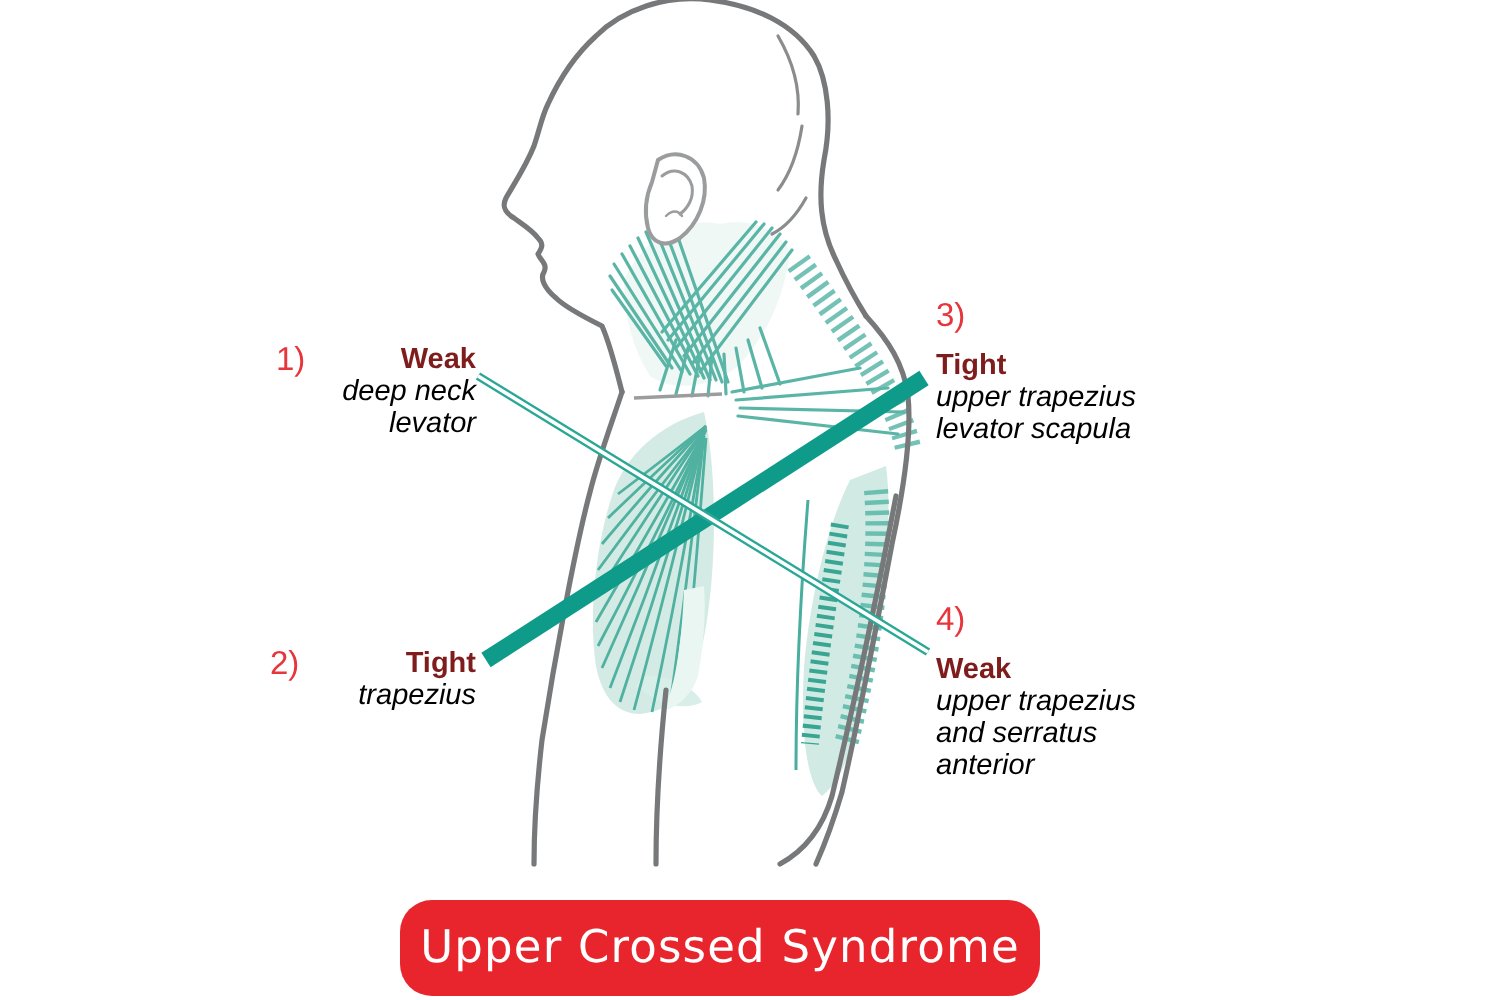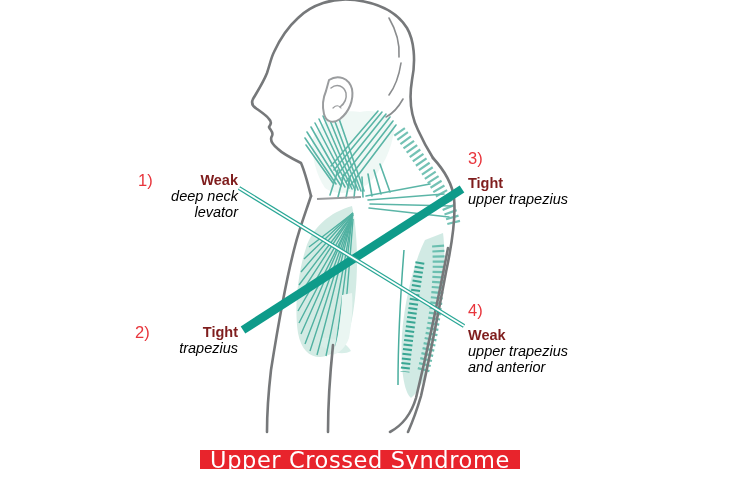--- a/index.html
+++ b/index.html
@@ -12,23 +12,23 @@
   .annotation .num{
     position:absolute;left:0;top:0;font-size:16.5px;color:#e8353c;
     font-family:"Liberation Sans",sans-serif;
   }
   .annotation.right-align{text-align:right;}
   .annotation.left-align{text-align:left;}
   .annotation .num.stacked{position:static;display:block;margin-bottom:9px;text-align:left;}
   .status{font-weight:bold;color:#7f1d1d;}
   .detail{color:#000000;font-style:italic;}
   #banner{
-    position:absolute;left:200px;top:450px;width:320px;height:19px;
+    position:absolute;left:200px;top:450px;width:320px;height:48px;
     background:#e8242c;color:#ffffff;display:flex;align-items:center;justify-content:center;
-    font-family:"DejaVu Sans",sans-serif;font-size:22.5px;letter-spacing:0.6px;
+    font-family:"DejaVu Sans",sans-serif;font-size:22.5px;letter-spacing:0.6px;border-radius:16px;
   }
 </style>
 </head>
 <body>
 
 <div id="stage">
 
   <svg id="figure-svg" width="750" height="500" viewBox="0 0 750 500">
 
     <g>
@@ -135,26 +135,28 @@
   <div class="annotation right-align" style="left:135px;top:324px;width:103px;">
     <span class="num">2)</span>
     <div class="status">Tight</div>
     <div class="detail">trapezius</div>
   </div>
 
   <div class="annotation left-align" style="left:468px;top:150px;width:120px;">
     <span class="num stacked">3)</span>
     <div class="status">Tight</div>
     <div class="detail">upper trapezius</div>
+    <div class="detail">levator scapula</div>
   </div>
 
   <div class="annotation left-align" style="left:468px;top:302px;width:120px;">
     <span class="num stacked">4)</span>
     <div class="status">Weak</div>
     <div class="detail">upper trapezius</div>
-    <div class="detail">and anterior</div>
+    <div class="detail">and serratus</div>
+    <div class="detail">anterior</div>
   </div>
 
   <div id="banner">
     <span>Upper Crossed Syndrome</span>
   </div>
 
 </div>
 
 </body></html>

